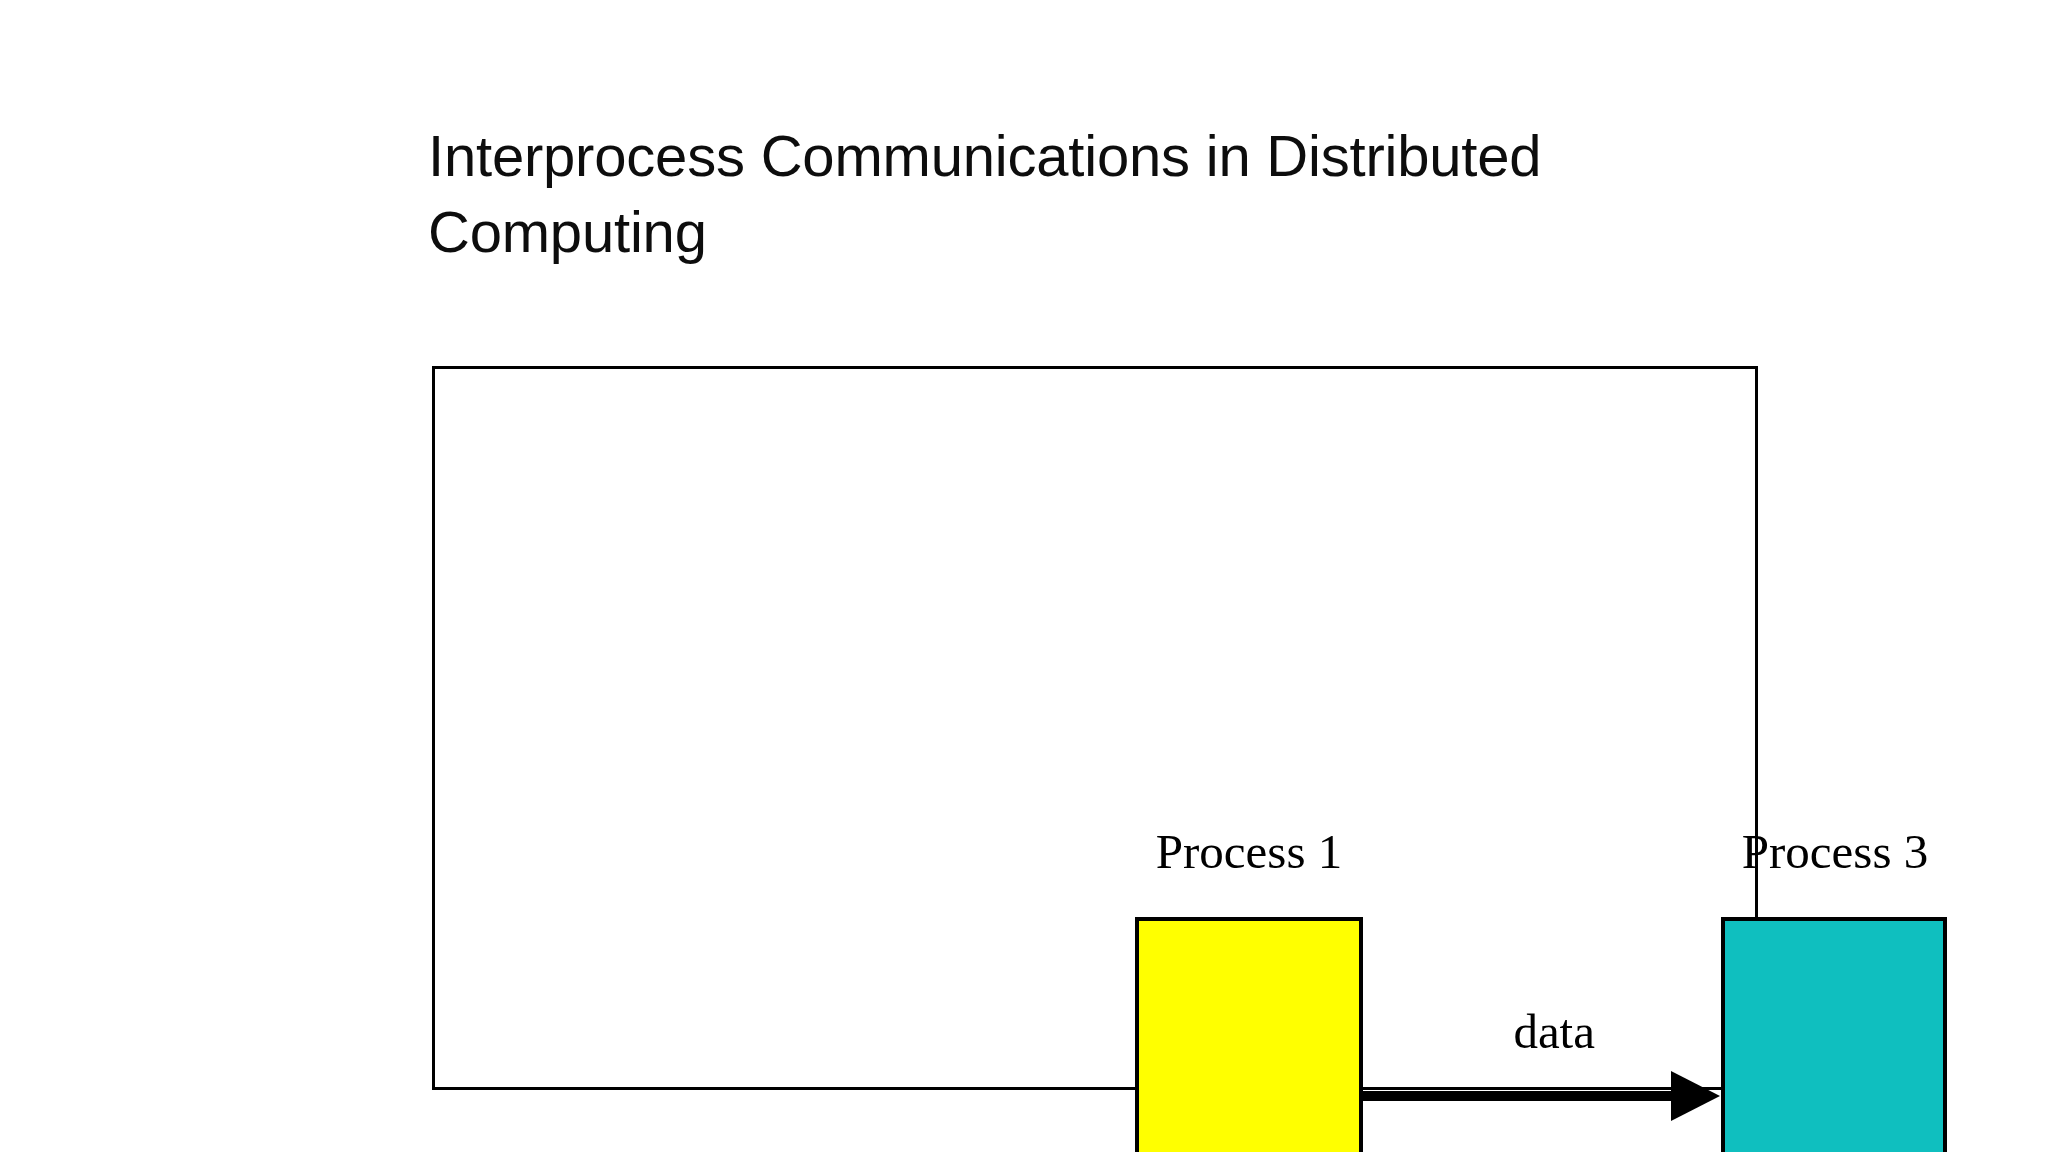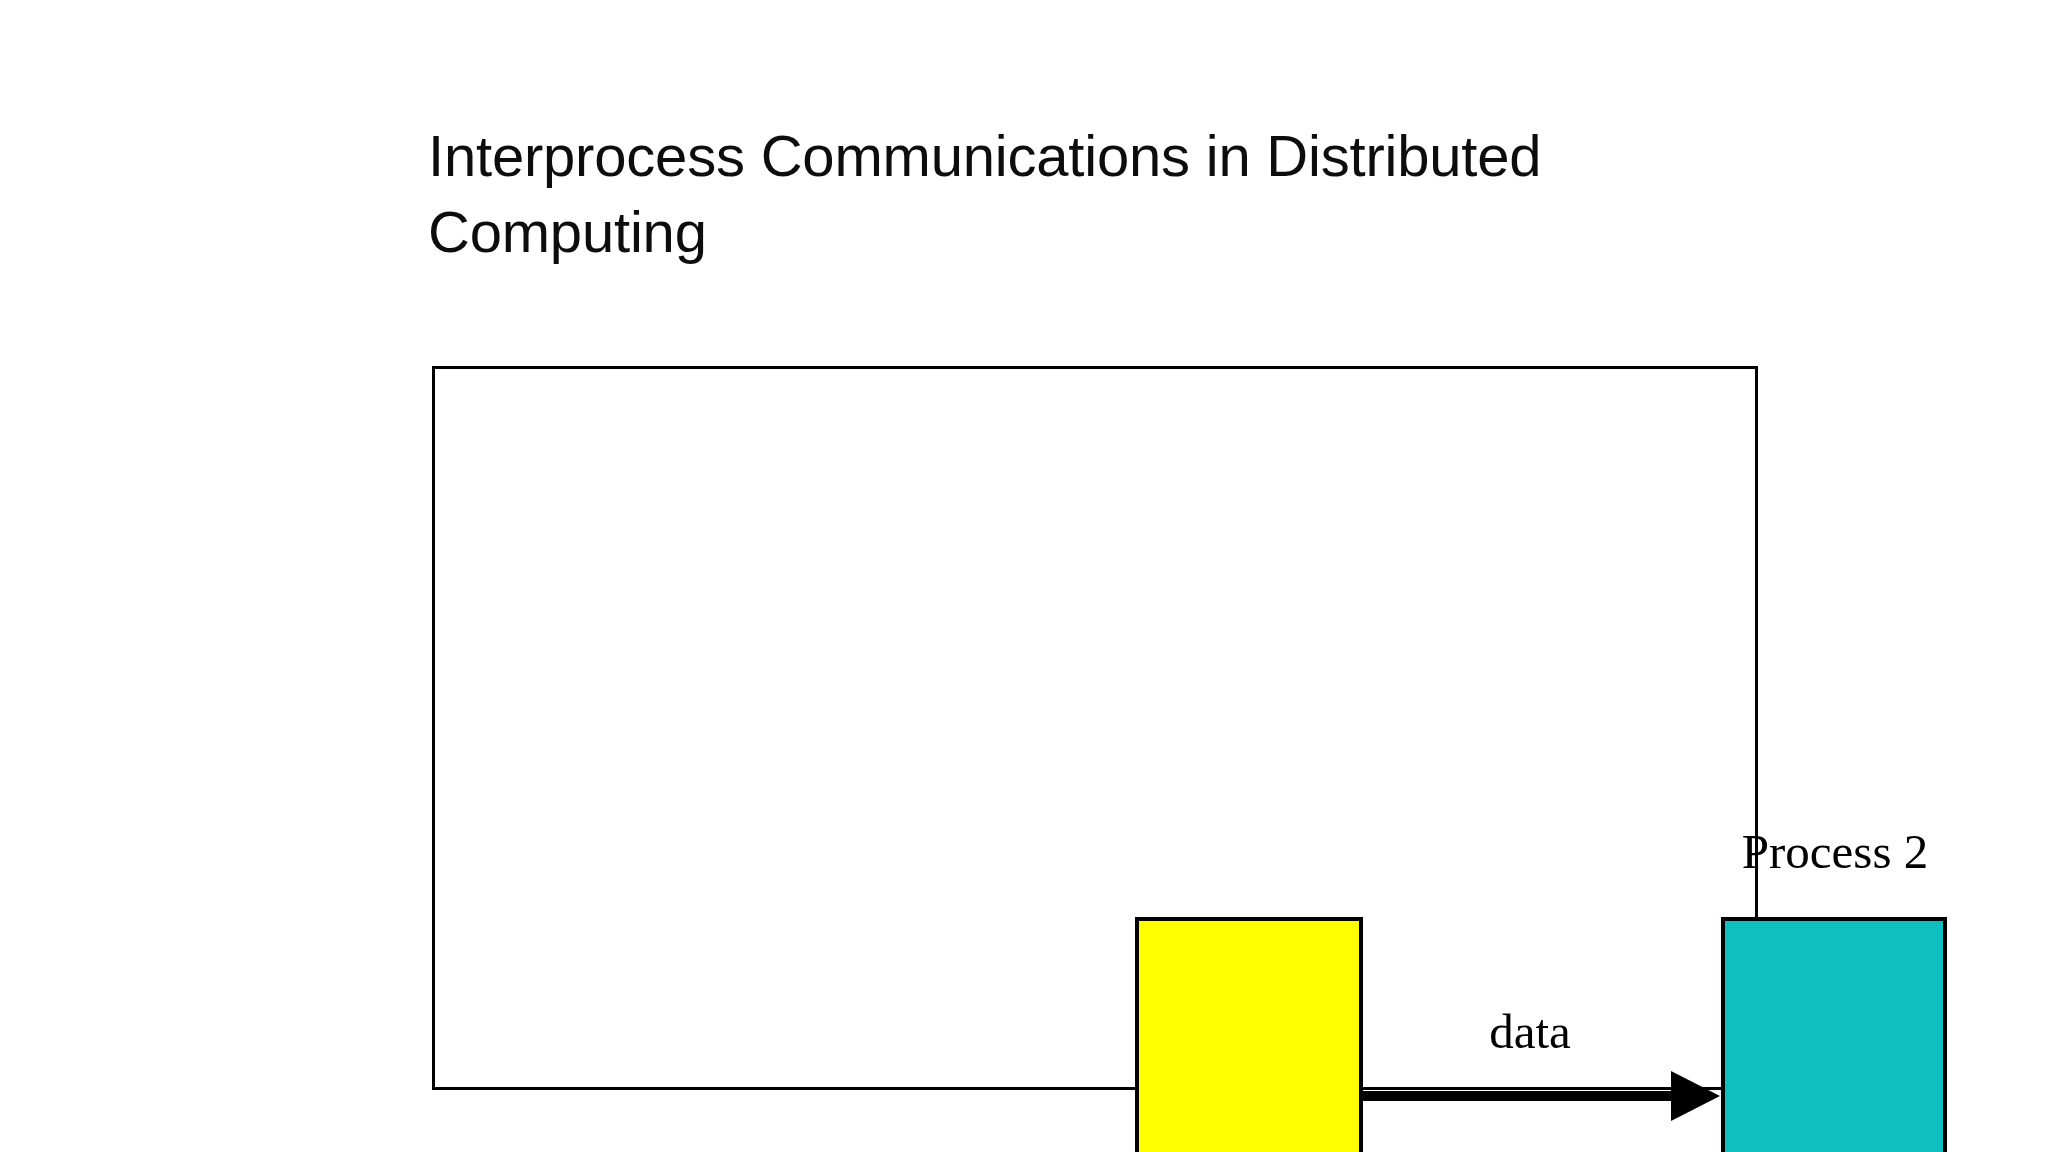--- a/index.html
+++ b/index.html
@@ -80,36 +80,37 @@
 
   #label-data {
     position: absolute;
     left: 1030px;
     top: 638px;
     width: 130px;
     font-family: "Liberation Serif", serif;
     font-size: 49px;
     line-height: 49px;
     color: #000000;
-    text-align: center;
+    text-align: right;
     white-space: nowrap;
   }
 </style>
 </head>
 <body style="background: rgb(255, 255, 255);">
 
 <div id="slide-title">Interprocess Communications in Distributed
 Computing</div>
 
 <div id="diagram-frame" style="border-color: rgb(0, 0, 0); background: rgb(255, 255, 255);">
 
+  <div class="node-label" id="label-process-1">Process 1</div>
 
   <div class="node-box" id="box-process-1" style="background: rgb(255, 255, 0); border-color: rgb(0, 0, 0);"></div>
 
-  <div class="node-label" id="label-process-2">Process 2</div>
+  <div class="node-label" id="label-process-2">Process 3</div>
 
   <div class="node-box" id="box-process-2" style="background: rgb(15, 191, 191); border-color: rgb(0, 0, 0);"></div>
 
   <div id="label-data">data</div>
 
   <div id="arrow-group">
     <svg width="360" height="58" viewBox="0 0 360 58">
       <rect class="arrow-shaft" x="0" y="24" width="312" height="10" fill="#000000"></rect>
       <polygon class="arrow-head" points="308,4 357,29 308,54" fill="#000000"></polygon>
     </svg>

